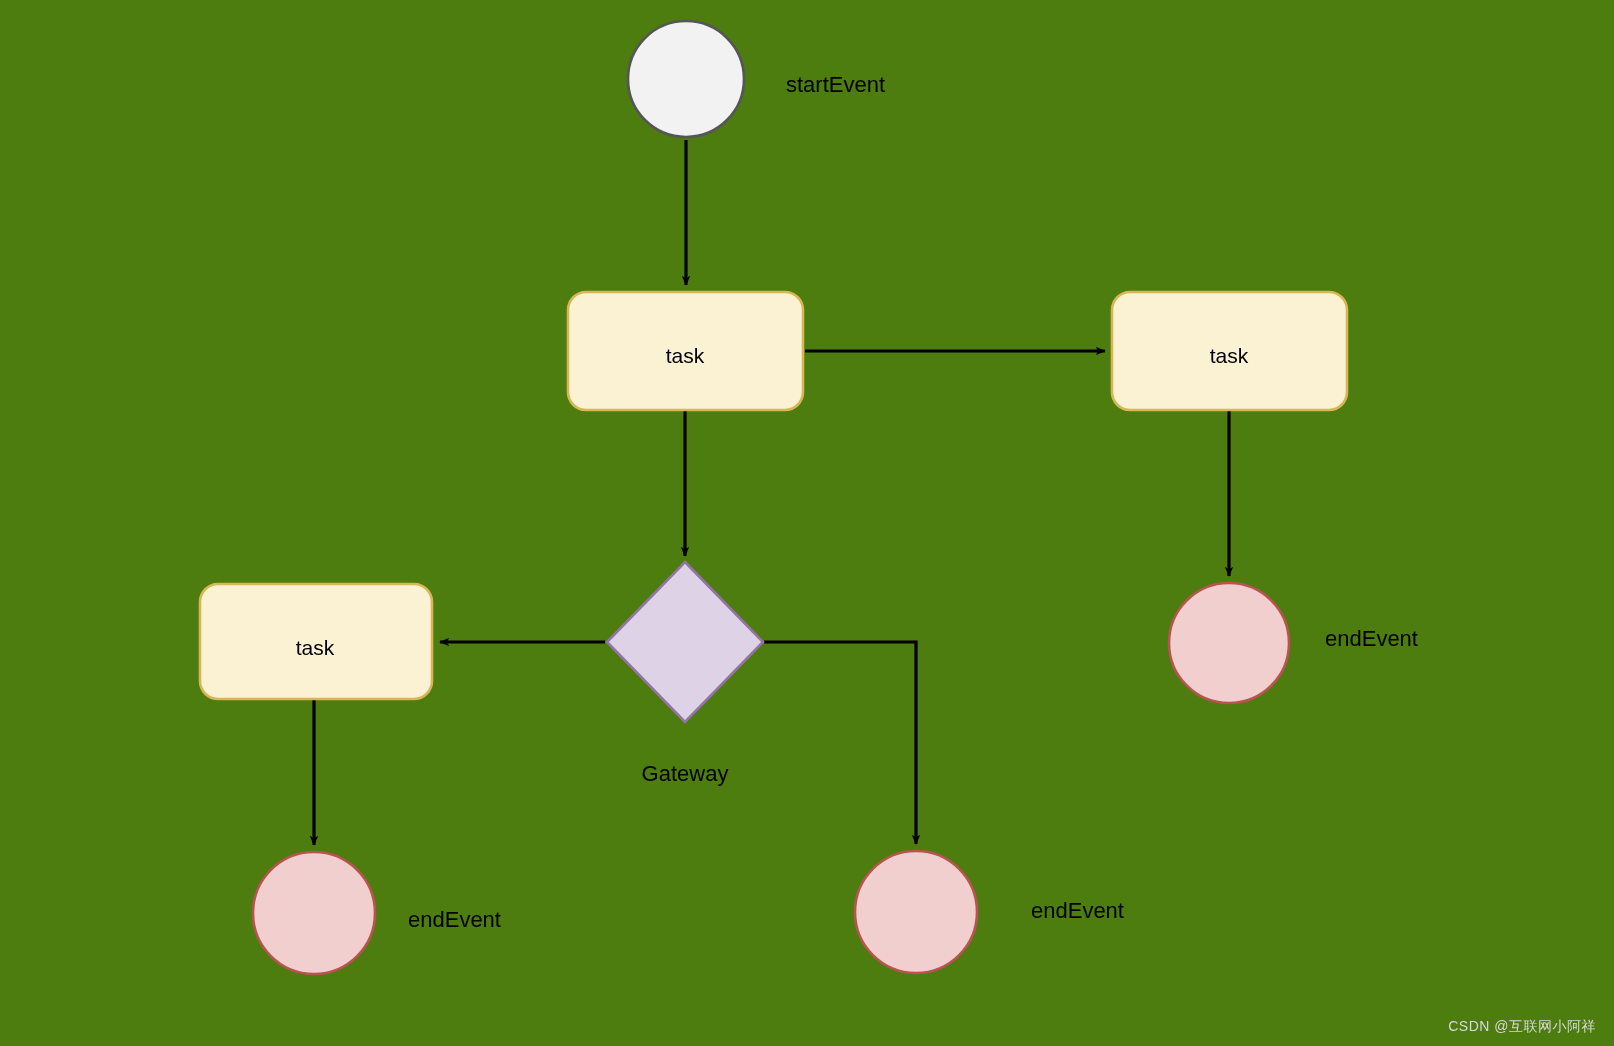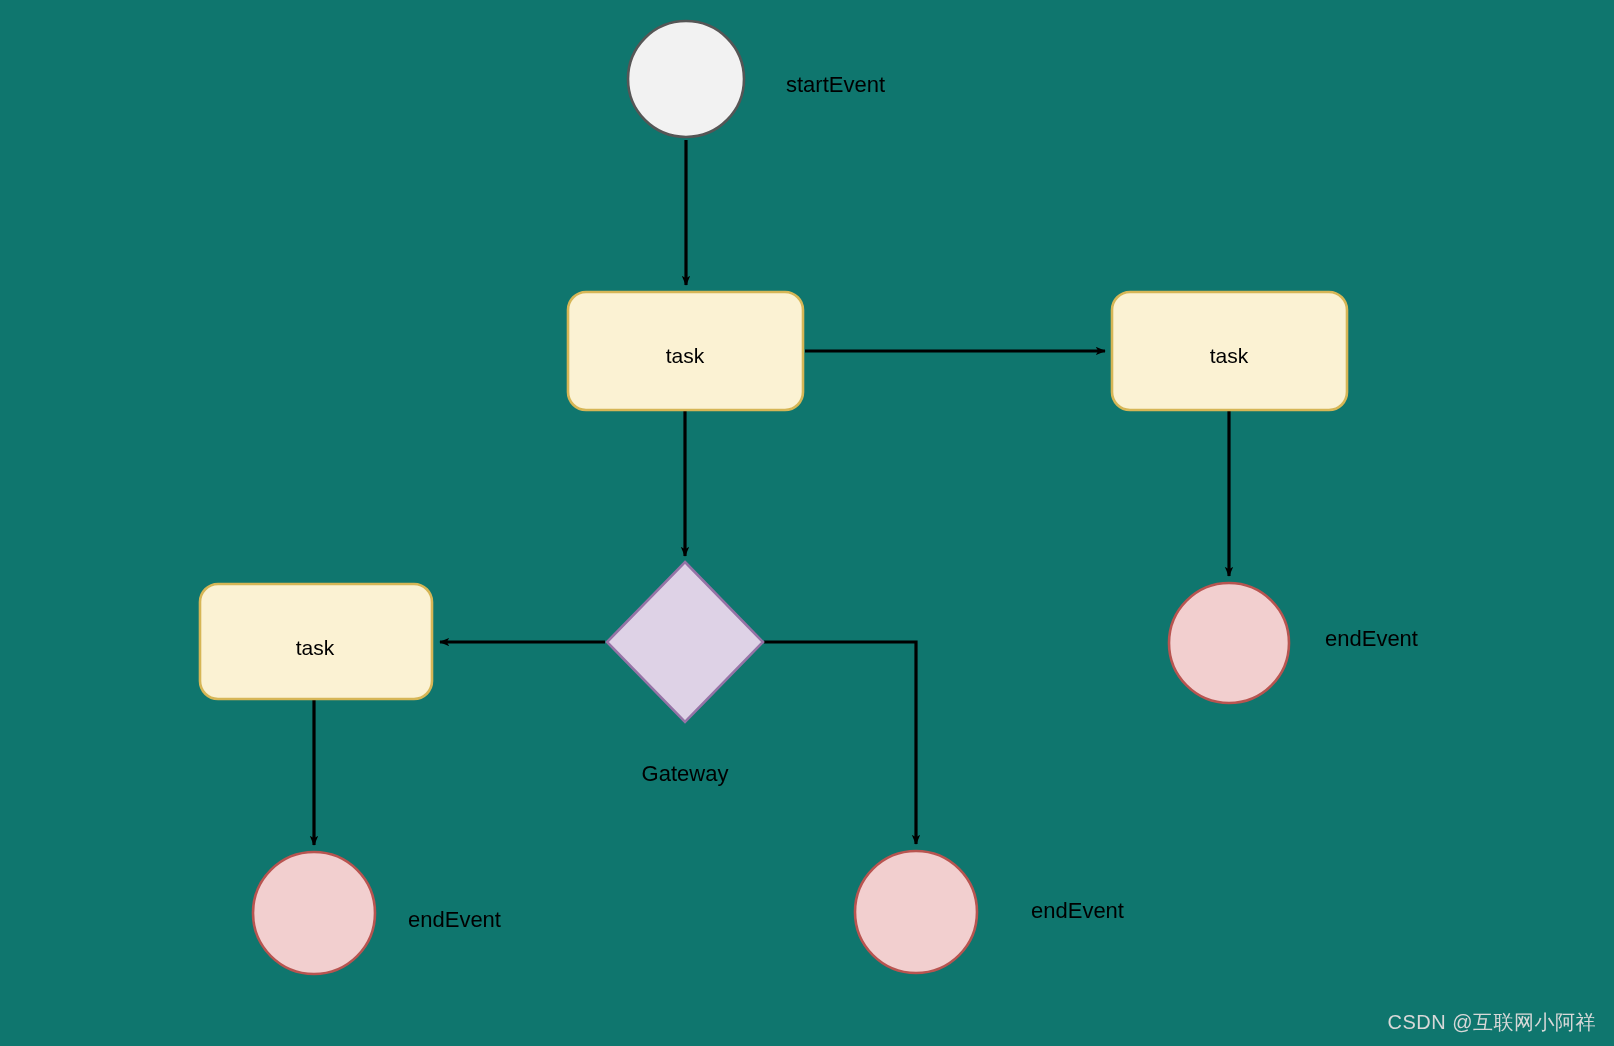--- a/index.html
+++ b/index.html
@@ -8,21 +8,21 @@
     padding: 0;
     background: #ffffff;
   }
   body {
     font-family: "Liberation Sans", "DejaVu Sans", sans-serif;
   }
   #canvas {
     position: relative;
     width: 1614px;
     height: 1046px;
-    background: #0f766e;
+    background: #4d7c0f;
     overflow: hidden;
   }
   #diagram-svg {
     position: absolute;
     top: 0;
     left: 0;
     width: 1614px;
     height: 1046px;
     display: block;
   }
@@ -34,21 +34,21 @@
   .side-label {
     font-family: "Liberation Sans", "DejaVu Sans", sans-serif;
     font-size: 22px;
     fill: #000000;
   }
   .watermark {
     position: absolute;
     right: 18px;
     bottom: 10px;
     font-family: "Liberation Sans", "DejaVu Sans", sans-serif;
-    font-size: 20px;
+    font-size: 14px;
     color: #d8d8d8;
     letter-spacing: 0.5px;
     white-space: nowrap;
     user-select: none;
   }
 </style>
 </head>
 <body>
 
 <div id="canvas">

